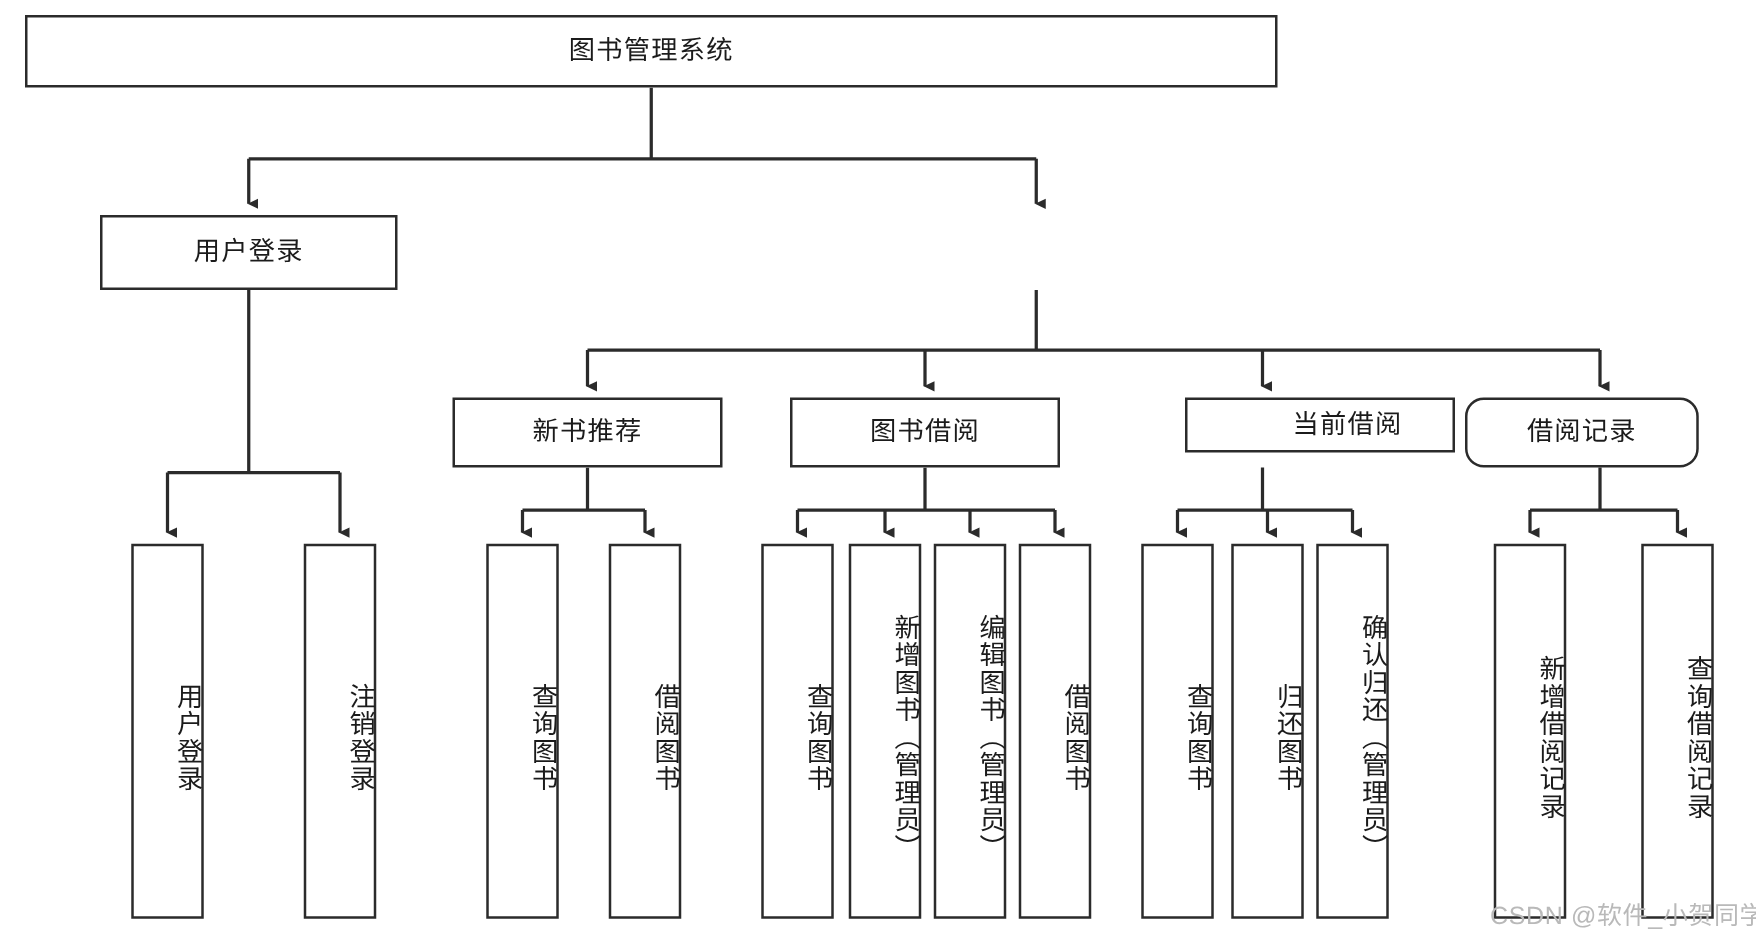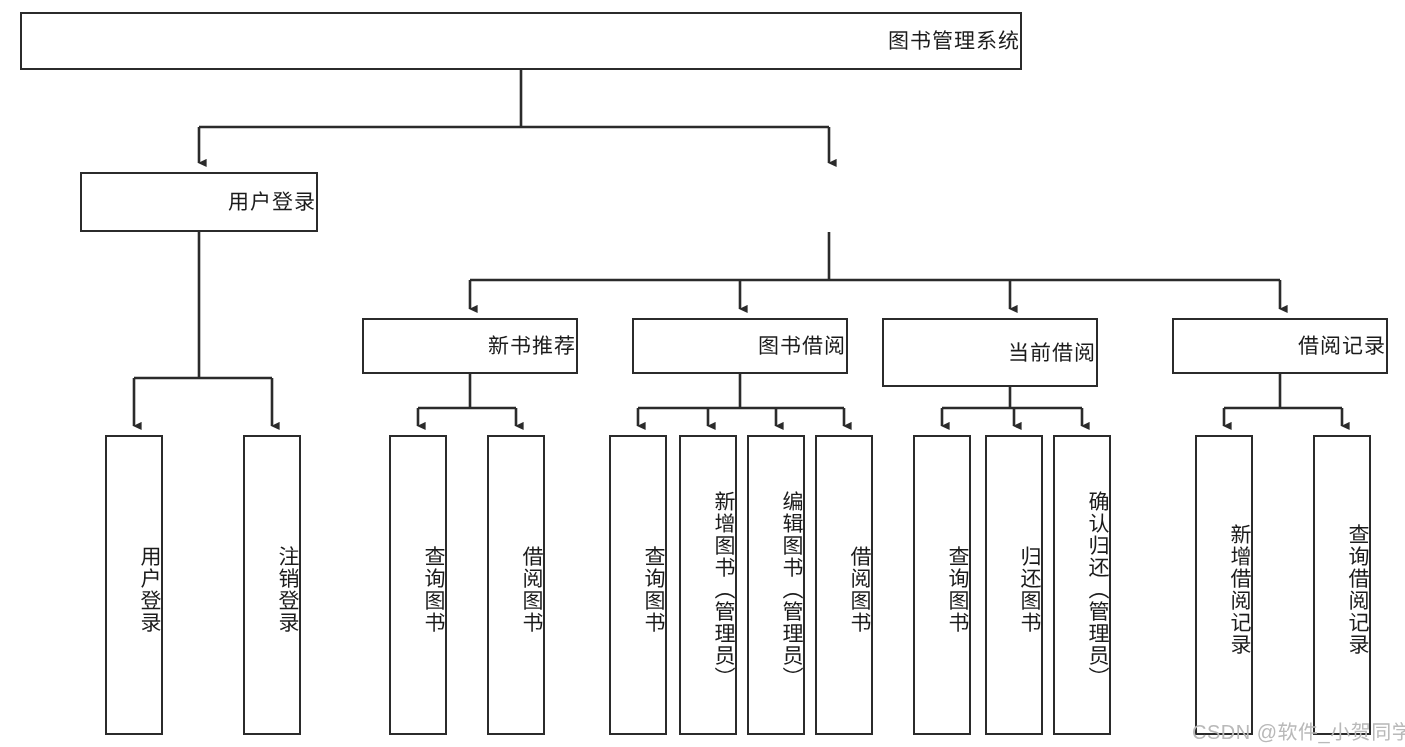--- a/index.html
+++ b/index.html
@@ -26,21 +26,21 @@
     height: 747px;
     pointer-events: none;
   }
   .node {
     position: absolute;
     box-sizing: border-box;
     background: #ffffff;
     border: 2px solid #2b2b2b;
     display: flex;
     align-items: center;
-    justify-content: flex-end;
+    justify-content: center;
     color: #1b1b1b;
   }
   .node.horiz {
     font-size: 21px;
     letter-spacing: 1px;
     line-height: 1.2;
   }
   .node.vert {
     writing-mode: vertical-rl;
     text-orientation: upright;
@@ -119,24 +119,24 @@
   <div class="node horiz" style="left: 80px; top: 172px; width: 238px; height: 60px;">
     <span class="node-label">用户登录</span>
   </div>
 
   <div class="node horiz" style="left: 362px; top: 318px; width: 216px; height: 56px;">
     <span class="node-label">新书推荐</span>
   </div>
   <div class="node horiz" style="left: 632px; top: 318px; width: 216px; height: 56px;">
     <span class="node-label">图书借阅</span>
   </div>
-  <div class="node horiz" style="left: 882px; top: 318px; width: 216px; height: 69px; padding-left: 44px;">
+  <div class="node horiz" style="left: 948px; top: 318px; width: 216px; height: 44px; padding-left: 44px;">
     <span class="node-label">当前借阅</span>
   </div>
-  <div class="node horiz" style="left: 1172px; top: 318px; width: 216px; height: 56px;">
+  <div class="node horiz" style="left: 1172px; top: 318px; width: 187px; height: 56px; border-radius: 15px;">
     <span class="node-label">借阅记录</span>
   </div>
 
   <div class="node vert" style="left: 105px; top: 435px; width: 58px; height: 300px;">
     <span class="node-label">用户登录</span>
   </div>
   <div class="node vert" style="left: 243px; top: 435px; width: 58px; height: 300px;">
     <span class="node-label">注销登录</span>
   </div>
   <div class="node vert" style="left: 389px; top: 435px; width: 58px; height: 300px;">

